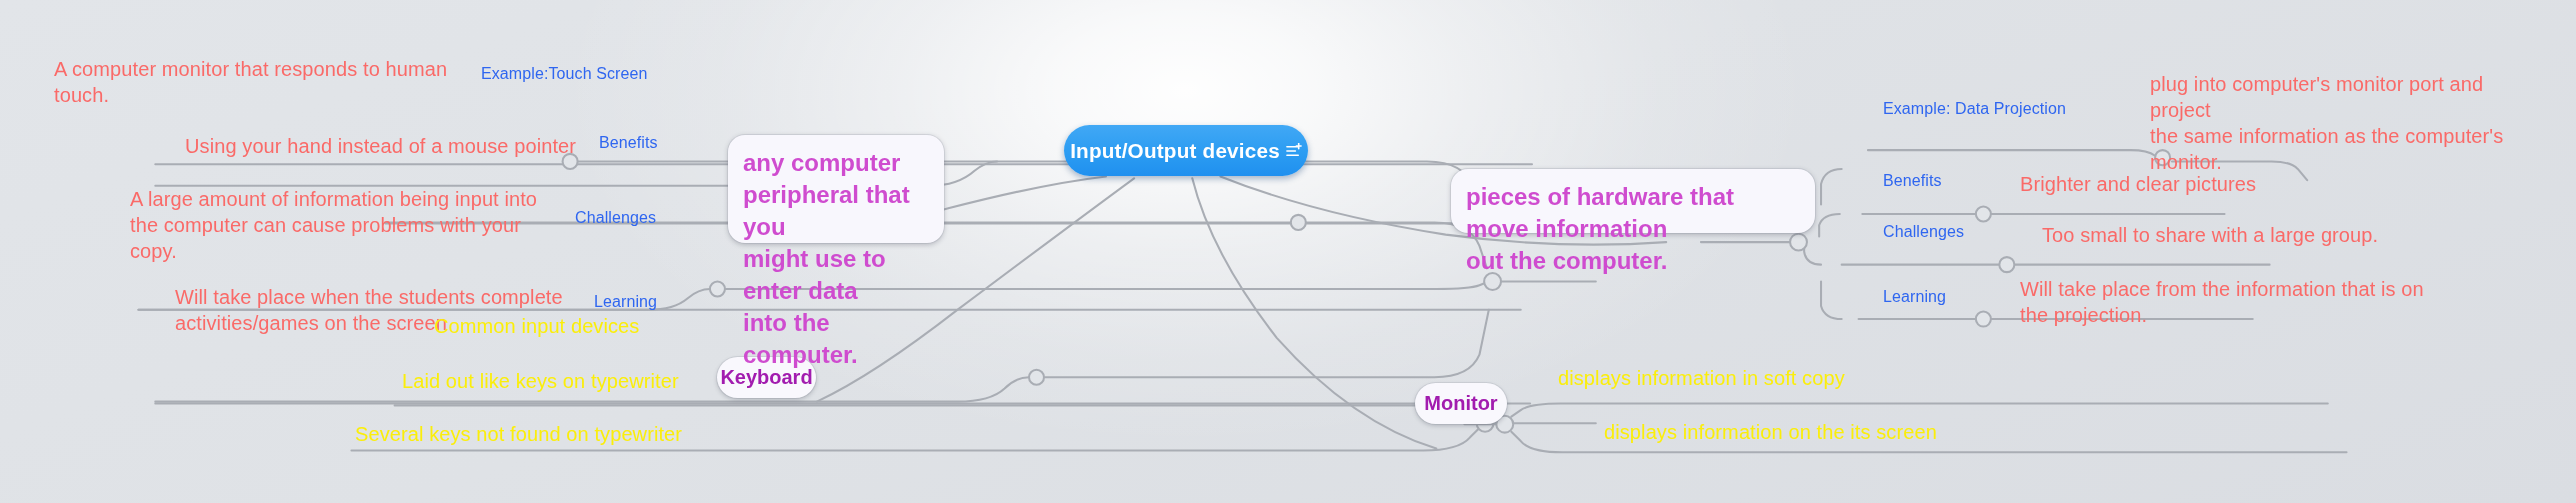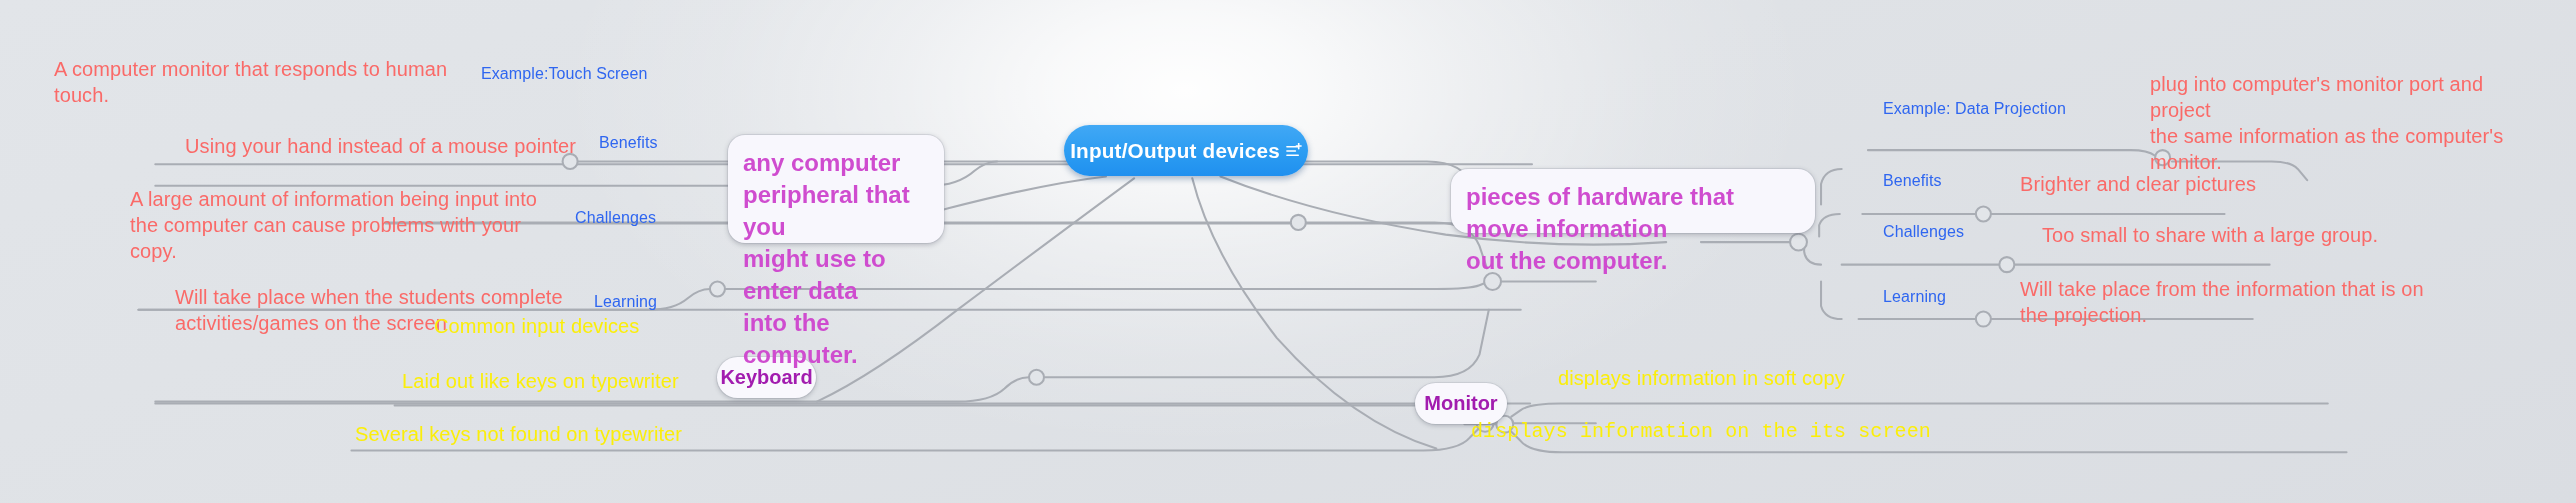--- a/index.html
+++ b/index.html
@@ -259,16 +259,16 @@
 
   <div class="node-text lbl-blue" style="left:1883px; top:287px;">Learning</div>
 
   <div class="node-text lbl-red" style="left:2020px; top:276px; width:413px;">Will take place from the information that is on
 the projection.</div>
 
   <div class="pill" style="left:1415px; top:383px; width:92px; height:41px;">Monitor</div>
 
   <div class="node-text lbl-yellow" style="left:1558px; top:365px;">displays information in soft copy</div>
 
-  <div class="node-text lbl-yellow" style="left:1471px; top:419px;font-family:Liberation Mono, monospace;">displays information on the its screen</div>
+  <div class="node-text lbl-yellow" style="left:1604px; top:419px;">displays information on the its screen</div>
 
 </div>
 
 
 </body></html>

